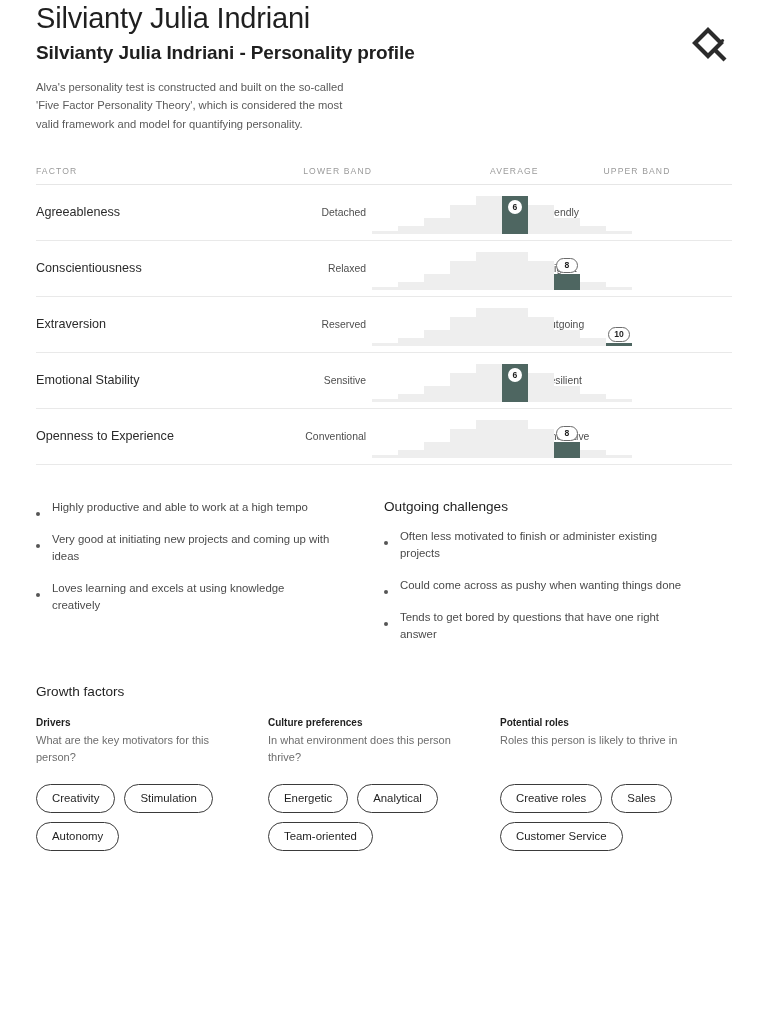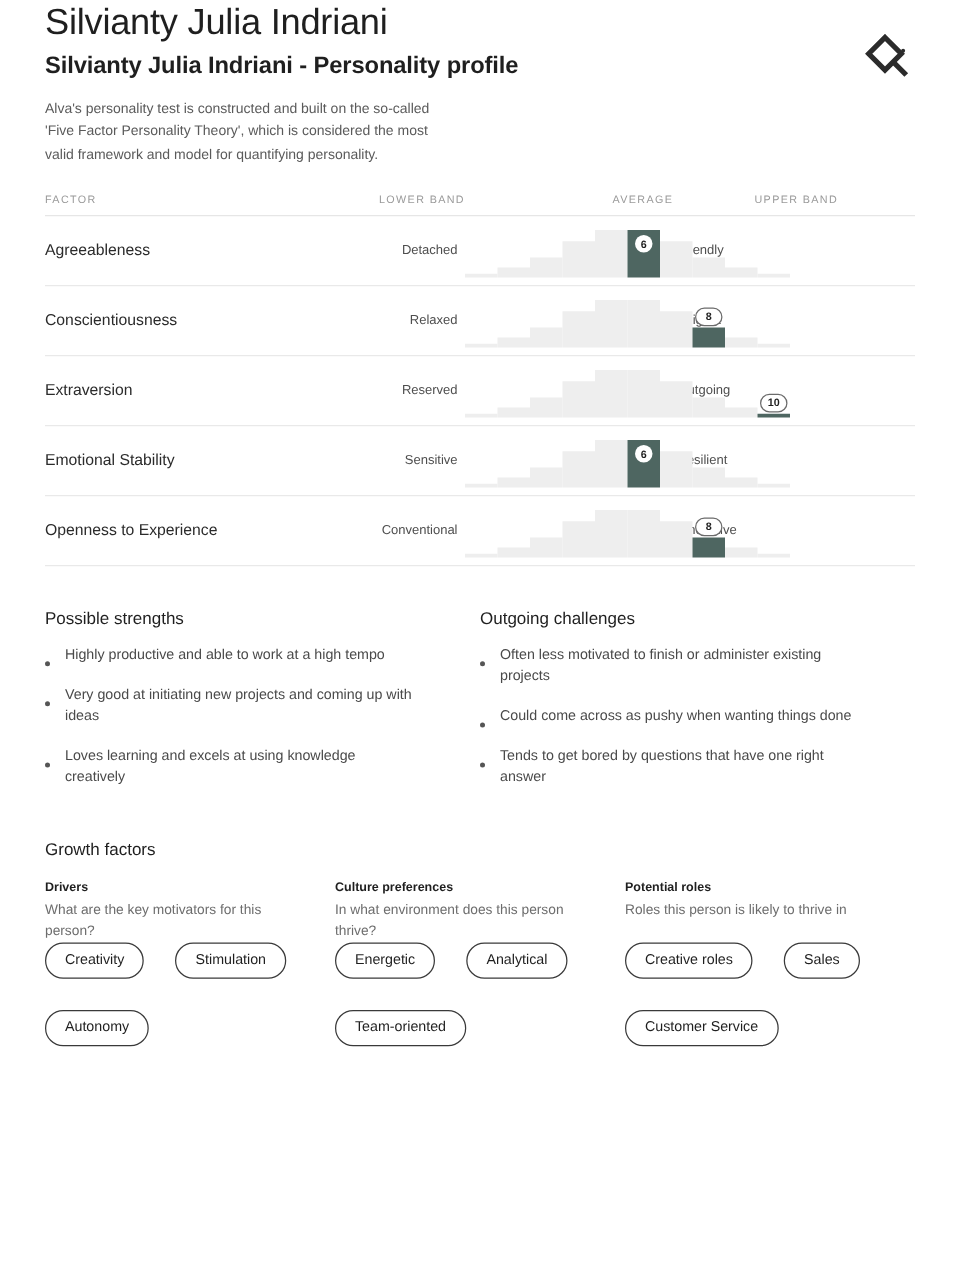--- a/index.html
+++ b/index.html
@@ -50,21 +50,21 @@
   .brand-logo {
     position: absolute;
     top: 22px;
     right: 0px;
     width: 46px;
     height: 46px;
   }
 
   
   .factors {
-    margin-top: 18px;
+    margin-top: 30px;
     width: 696px;
   }
   .col-head {
     display: flex;
     align-items: flex-end;
     height: 22px;
     font-size: 8.6px;
     letter-spacing: 1.1px;
     color: #9a9a9a;
     text-transform: uppercase;
@@ -201,21 +201,22 @@
   .g-desc {
     font-size: 11px;
     line-height: 1.52;
     color: #6d6d6d;
     min-height: 34px;
     max-width: 206px;
   }
   .pills {
     display: flex;
     flex-wrap: wrap;
-    gap: 25px;
+    gap: 9px;
+    margin-top: 18px;
   }
   .pill {
     border: 1px solid #3a3a3a;
     border-radius: 17px;
     padding: 7px 15px 8px;
     font-size: 11.4px;
     color: #1f1f1f;
     white-space: nowrap;
     background: #fff;
   }
@@ -357,21 +358,20 @@
               <div class="bell-bar" style="height: 3px;"></div>
             </div>
           </div>
           <div class="f-upper">Innovative</div>
         </div>
       </div>
   </div>
 
   <div class="two-col">
     <div class="col-half">
-      <div class="sec-title">Possible strengths</div>
       <div id="strengths-host">
           <div class="bullet-item">
             <span class="bullet-dot"></span>
             <span class="bullet-text">Highly productive and able to work at a high tempo</span>
           </div>
           <div class="bullet-item">
             <span class="bullet-dot"></span>
             <span class="bullet-text">Very good at initiating new projects and coming up with ideas</span>
           </div>
           <div class="bullet-item">

